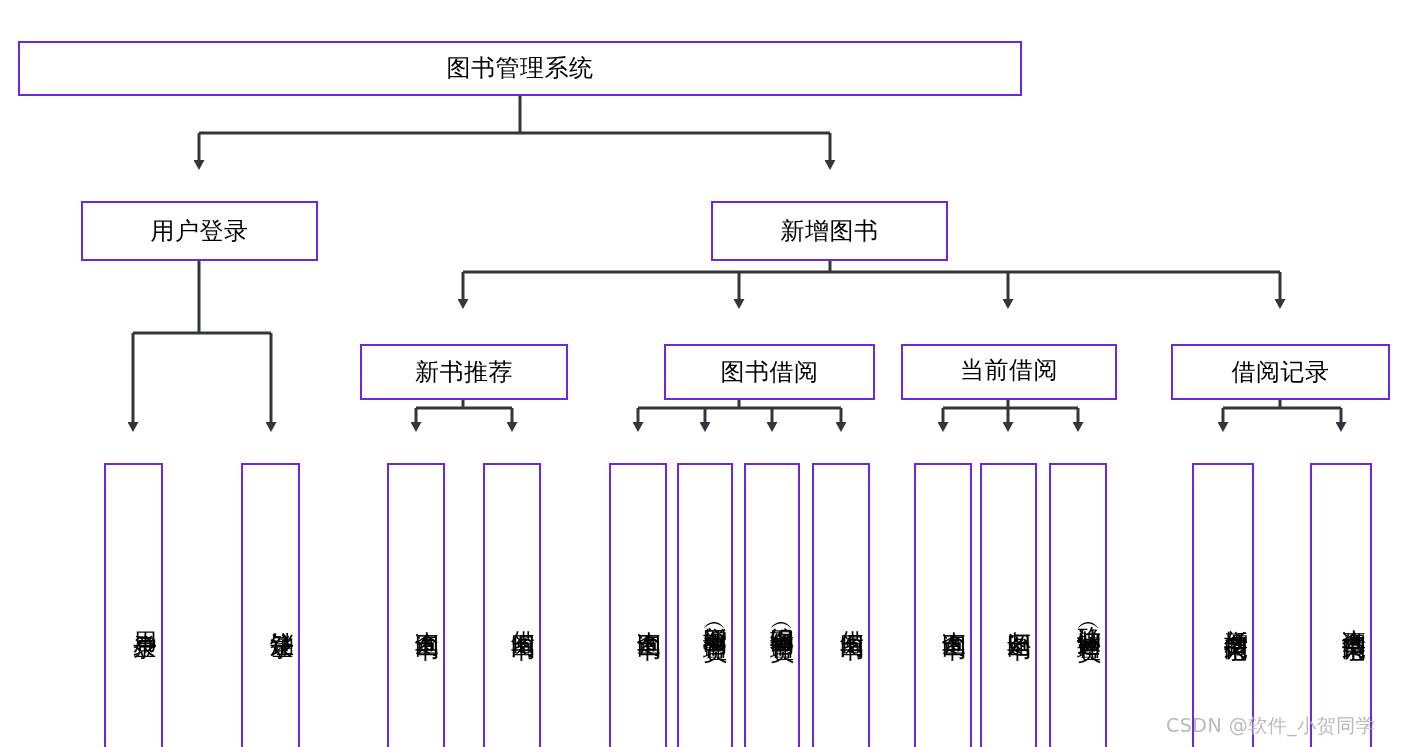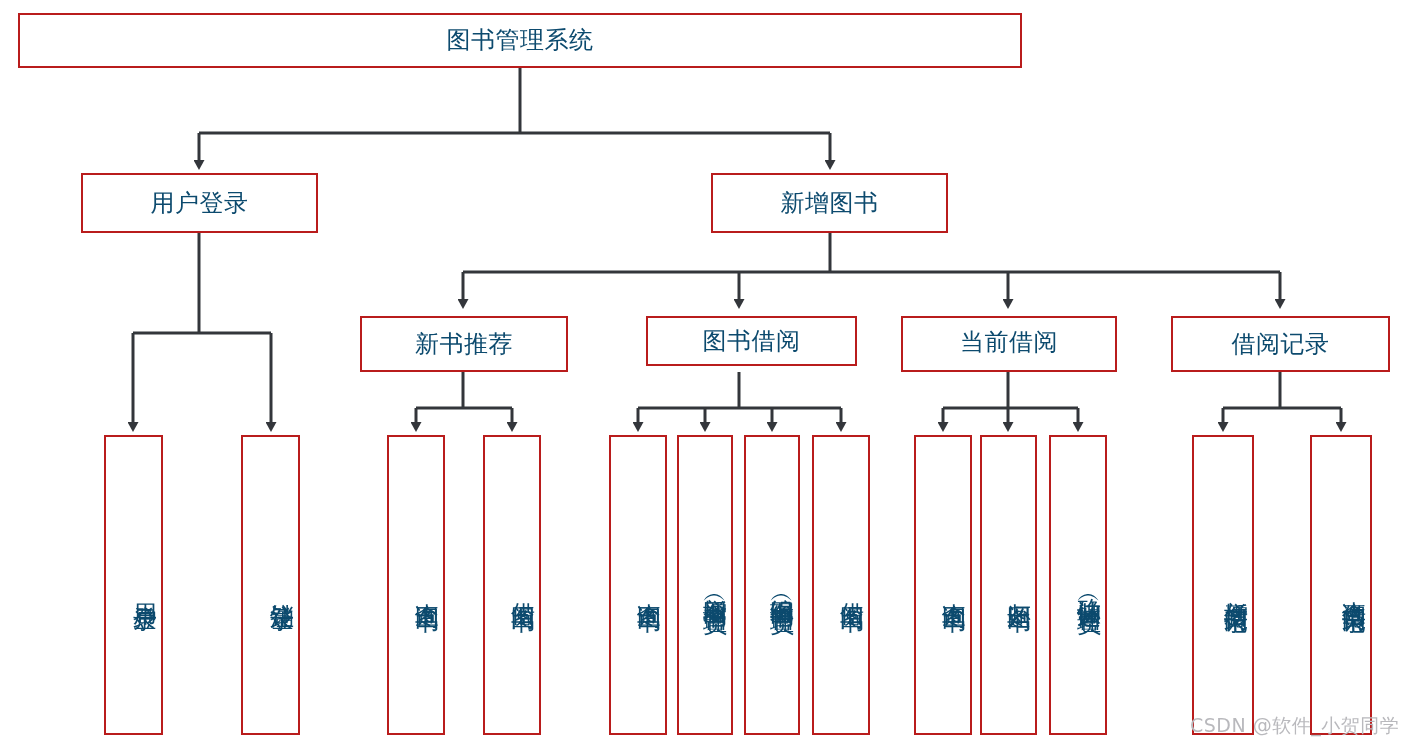--- a/index.html
+++ b/index.html
@@ -21,25 +21,26 @@
     position: absolute;
     left: 0;
     top: 0;
     width: 1405px;
     height: 747px;
   }
   .node {
     position: absolute;
     box-sizing: border-box;
     background: #ffffff;
-    border: 2px solid #b91c1c;
+    border: 2px solid #6d28d9;
     display: flex;
     align-items: center;
     justify-content: center;
-    color: #0c4a6e;
+    color: #000000;
+    margin-top: 28px;
   }
   .node.horiz {
     font-size: 24px;
     letter-spacing: 0.5px;
     line-height: 1.1;
   }
   .node.vert {
     writing-mode: vertical-rl;
     text-orientation: upright;
     font-size: 24px;
@@ -51,21 +52,21 @@
   .node-label {
     display: block;
     white-space: pre-line;
   }
   .node.vert .node-label {
     writing-mode: vertical-rl;
     text-orientation: upright;
   }
   #watermark {
     position: absolute;
-    left: 1190px;
+    left: 1166px;
     top: 713px;
     font-size: 19px;
     color: #b9b9bd;
     letter-spacing: 0.5px;
     white-space: nowrap;
     user-select: none;
   }
 </style>
 </head>
 <body>
@@ -129,21 +130,21 @@
   <div class="node horiz" style="left:81px; top:173px; width:237px; height:60px;">
     <span class="node-label">用户登录</span>
   </div>
   <div class="node horiz" style="left:711px; top:173px; width:237px; height:60px;">
     <span class="node-label">新增图书</span>
   </div>
 
   <div class="node horiz" style="left:360px; top:316px; width:208px; height:56px;">
     <span class="node-label">新书推荐</span>
   </div>
-  <div class="node horiz" style="left:646px; top:316px; width:211px; height:50px;text-align:right;">
+  <div class="node horiz" style="left:664px; top:316px; width:211px; height:56px;text-align:right;">
     <span class="node-label">图书借阅</span>
   </div>
   <div class="node horiz" style="left:901px; top:316px; width:216px; height:56px;font-family:Liberation Mono, monospace;">
     <span class="node-label">当前借阅</span>
   </div>
   <div class="node horiz" style="left:1171px; top:316px; width:219px; height:56px;">
     <span class="node-label">借阅记录</span>
   </div>
 
   <div class="node vert" style="left:104px; top:435px; width:59px; height:300px;">

